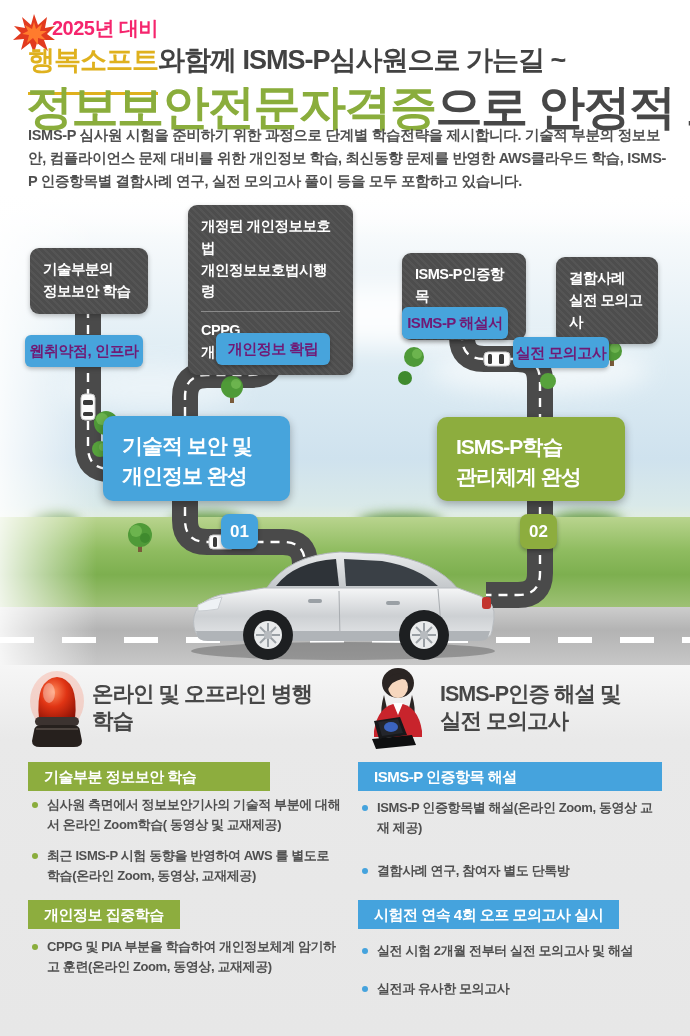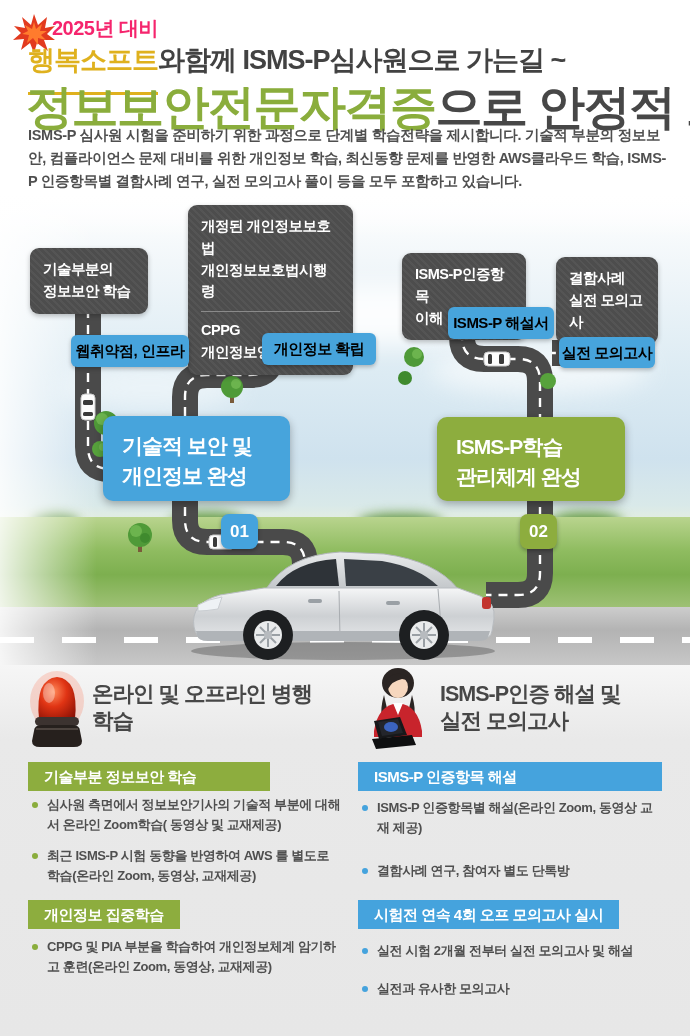--- a/index.html
+++ b/index.html
@@ -36,22 +36,22 @@
     background:repeating-linear-gradient(90deg,#ffffff 0 34px,transparent 34px 62px);}
   .fadeL{position:absolute;left:0;top:0;width:690px;height:470px;pointer-events:none;
     background:linear-gradient(90deg,rgba(255,255,255,.85),rgba(255,255,255,0) 14%),
                linear-gradient(180deg,rgba(255,255,255,.95),rgba(255,255,255,0) 9%);}
   .roads{position:absolute;left:0;top:0;}
 
   .sign{position:absolute;background:#4d4d4d;border-radius:9px;color:#fff;font-weight:bold;
     background-image:repeating-linear-gradient(45deg,rgba(255,255,255,.045) 0 2px,transparent 2px 5px);
     box-shadow:0 2px 5px rgba(0,0,0,.25);padding:11px 13px;font-size:14.5px;line-height:1.5;letter-spacing:-0.5px;}
   .sign .div{border-top:1px solid #8a8a8a;margin:8px 0;}
-  .pill{position:absolute;background:#47a4dc;border-radius:6px;color:#000000;font-weight:bold;font-size:15px;
-    text-align:center;box-shadow:0 2px 4px rgba(0,0,0,.25);letter-spacing:-0.5px;margin-left:46px;}
+  .pill{position:absolute;background:#47a4dc;border-radius:6px;color:#701a75;font-weight:bold;font-size:15px;
+    text-align:center;box-shadow:0 2px 4px rgba(0,0,0,.25);letter-spacing:-0.5px;}
   .bigbox{position:absolute;border-radius:10px;color:#fff;font-weight:bold;font-size:21px;line-height:1.45;
     padding:15px 19px;letter-spacing:-1px;box-shadow:0 3px 9px rgba(0,0,0,.3);}
   .bb-blue{background:#47a4dc;}
   .bb-green{background:#8dad3e;}
   .stepbadge{position:absolute;width:37px;height:35px;border-radius:8px;color:#fff;font-weight:bold;font-size:17px;
     display:flex;align-items:center;justify-content:center;box-shadow:0 2px 4px rgba(0,0,0,.3);}
   .sb-blue{background:#45a3dd;}
   .sb-green{background:#8dad3e;}
   .carimg{position:absolute;left:188px;top:340px;}
 

